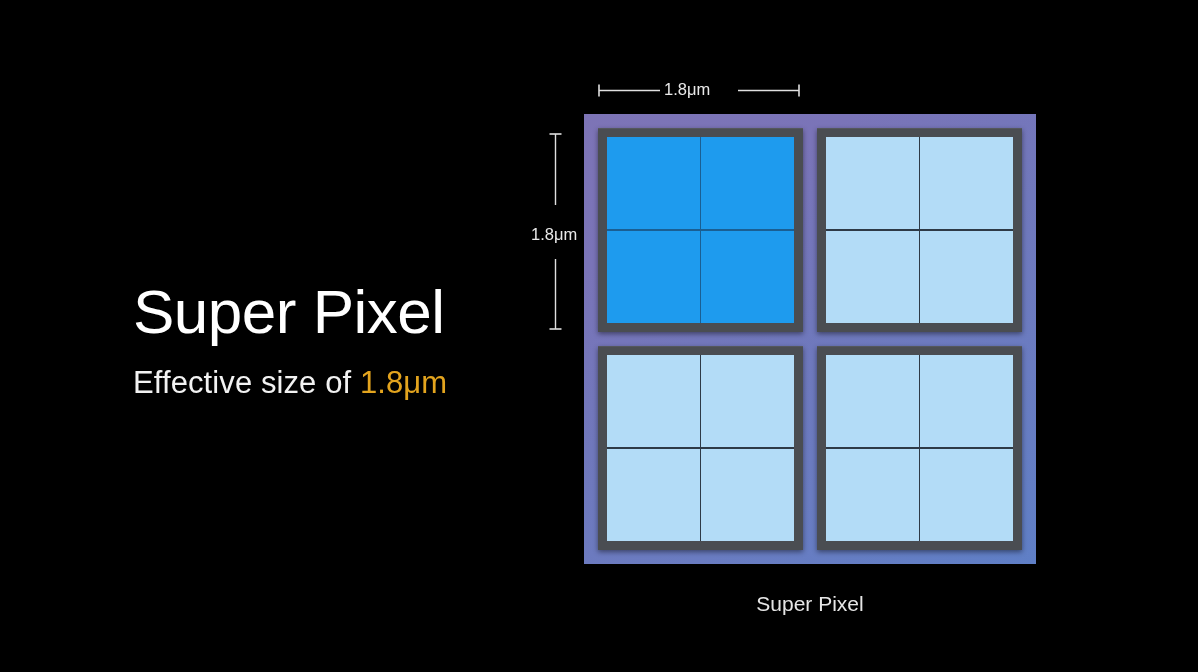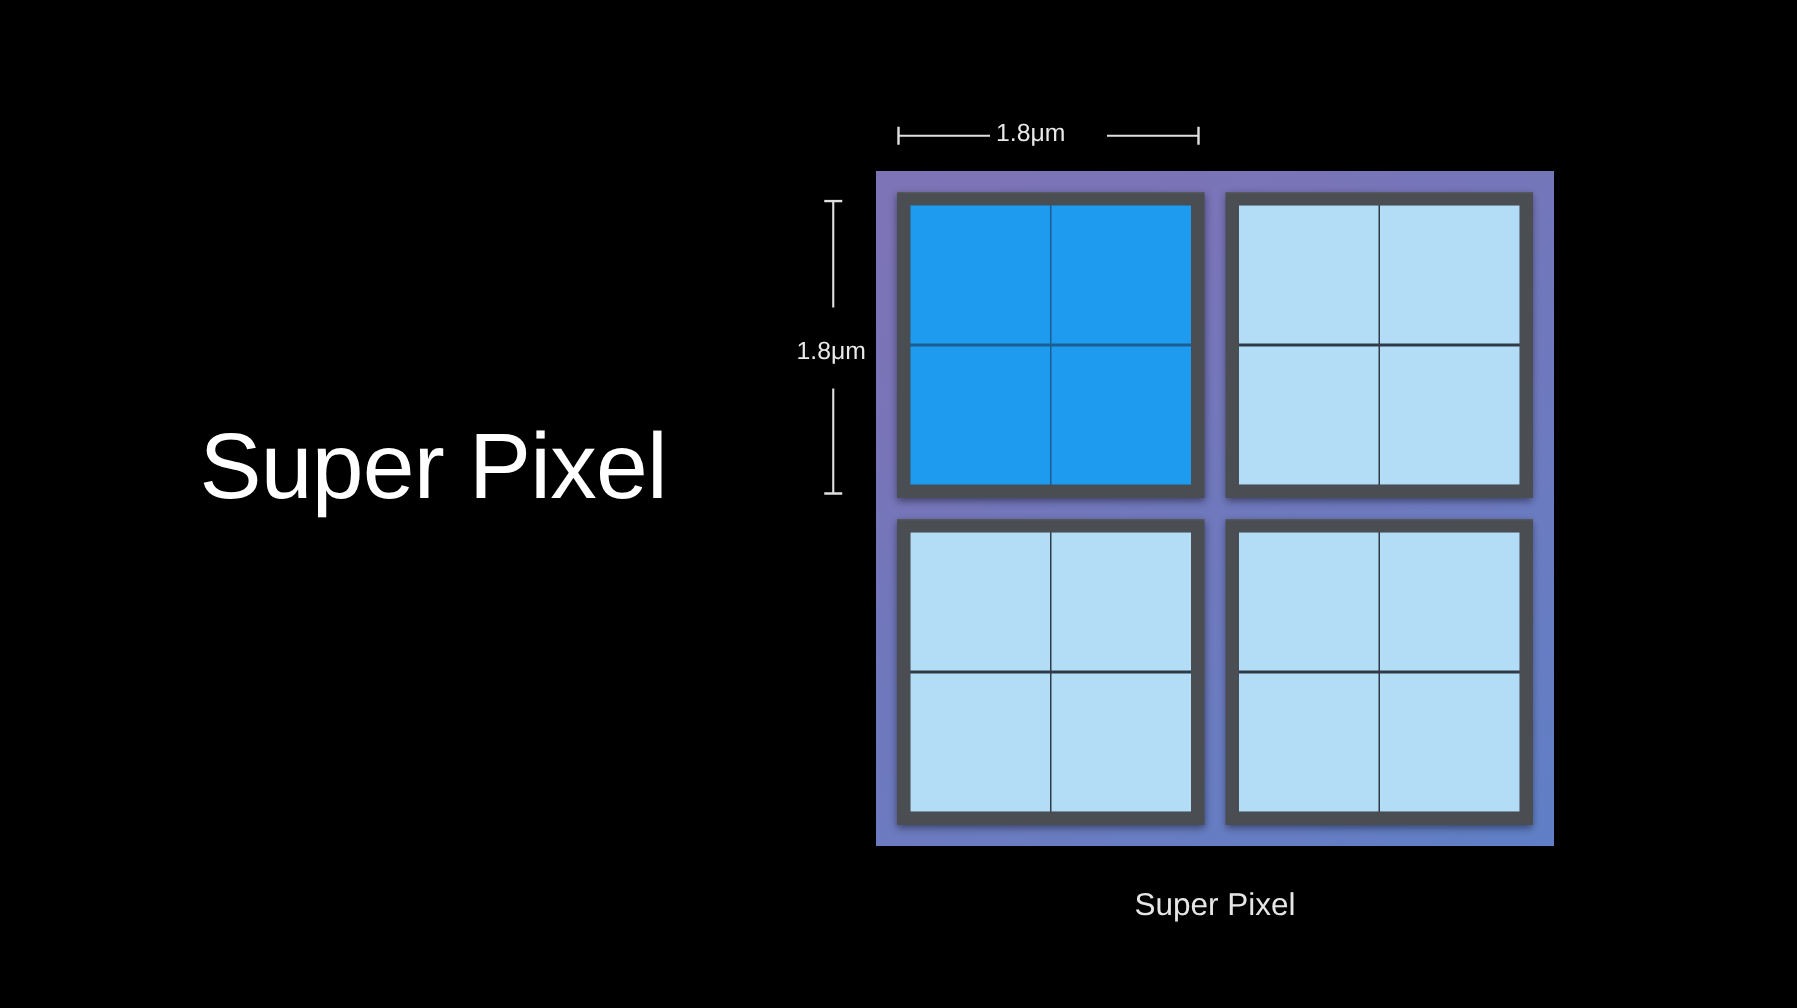--- a/index.html
+++ b/index.html
@@ -96,20 +96,23 @@
     font-weight:400;
   }
 </style>
 </head>
 <body>
 
 <div id="stage">
 
   <div id="text-block">
     <div id="page-title">Super Pixel</div>
+    <div id="subtitle">
+      <span>Effective size of </span><span class="accent">1.8μm</span>
+    </div>
   </div>
 
   <div id="diagram">
     <div id="pixel-frame">
 
       <div class="quadrant active">
         <div class="quadrant-grid">
           <div class="cell"></div>
           <div class="cell"></div>
           <div class="cell"></div>

